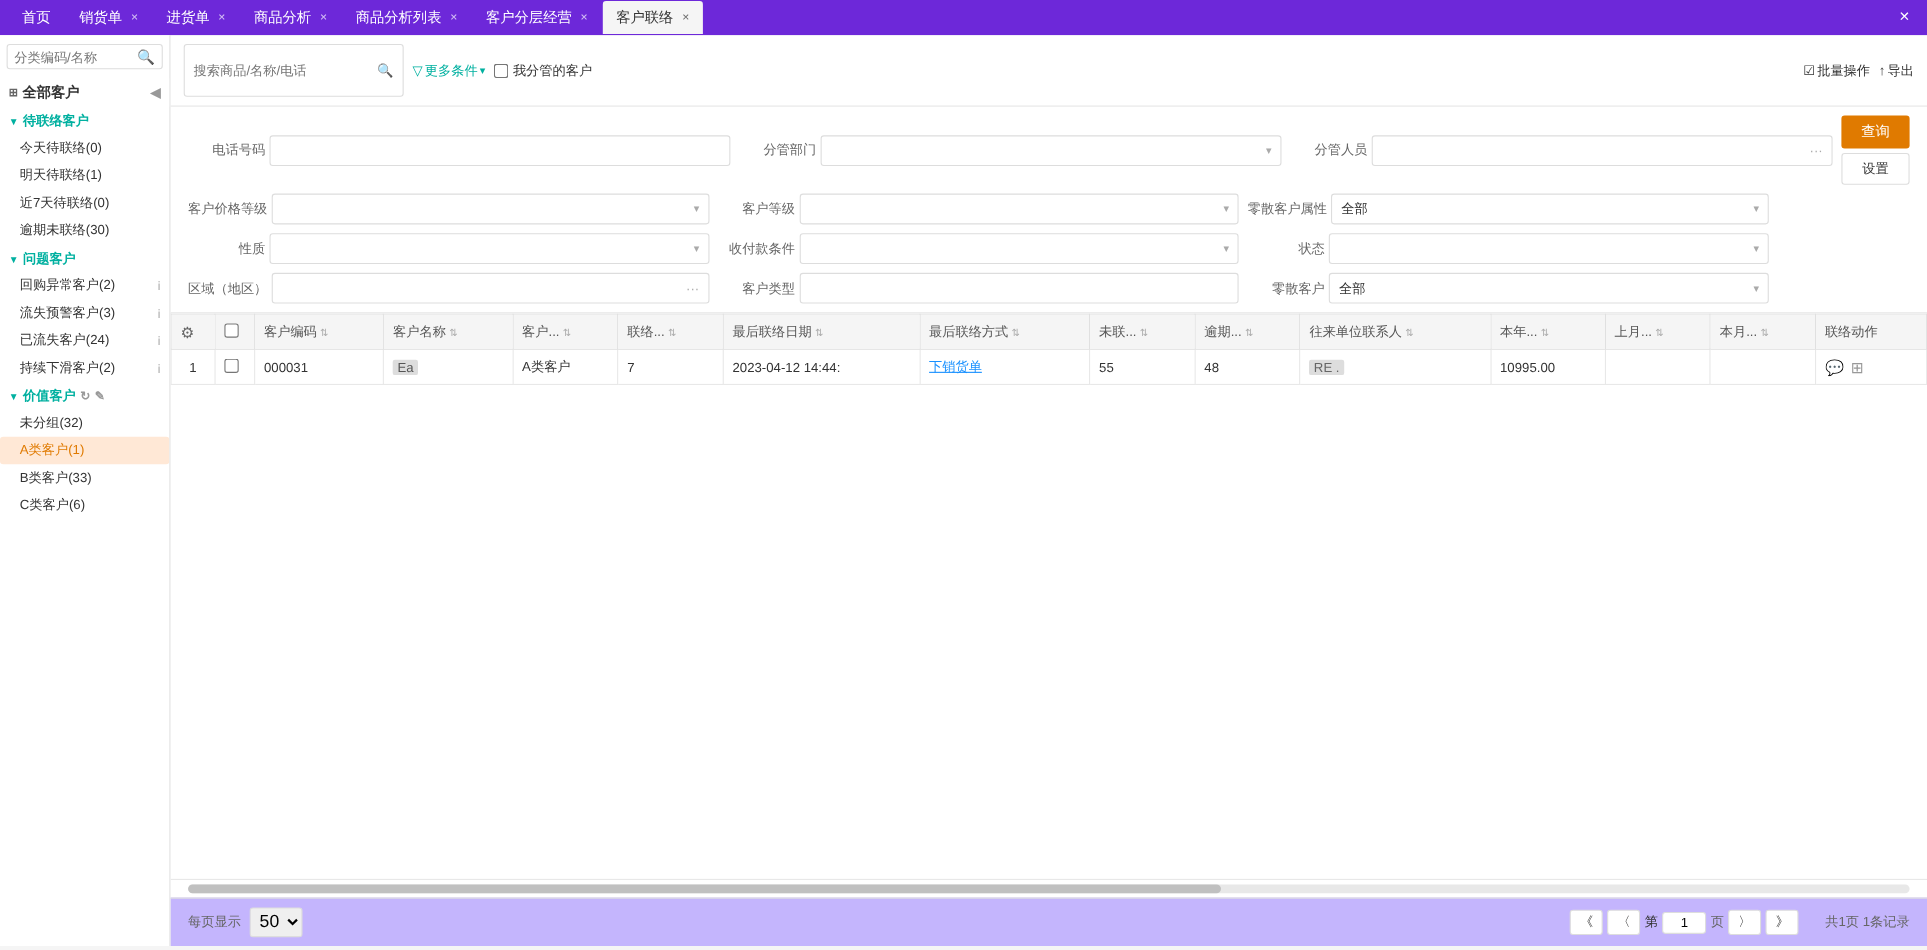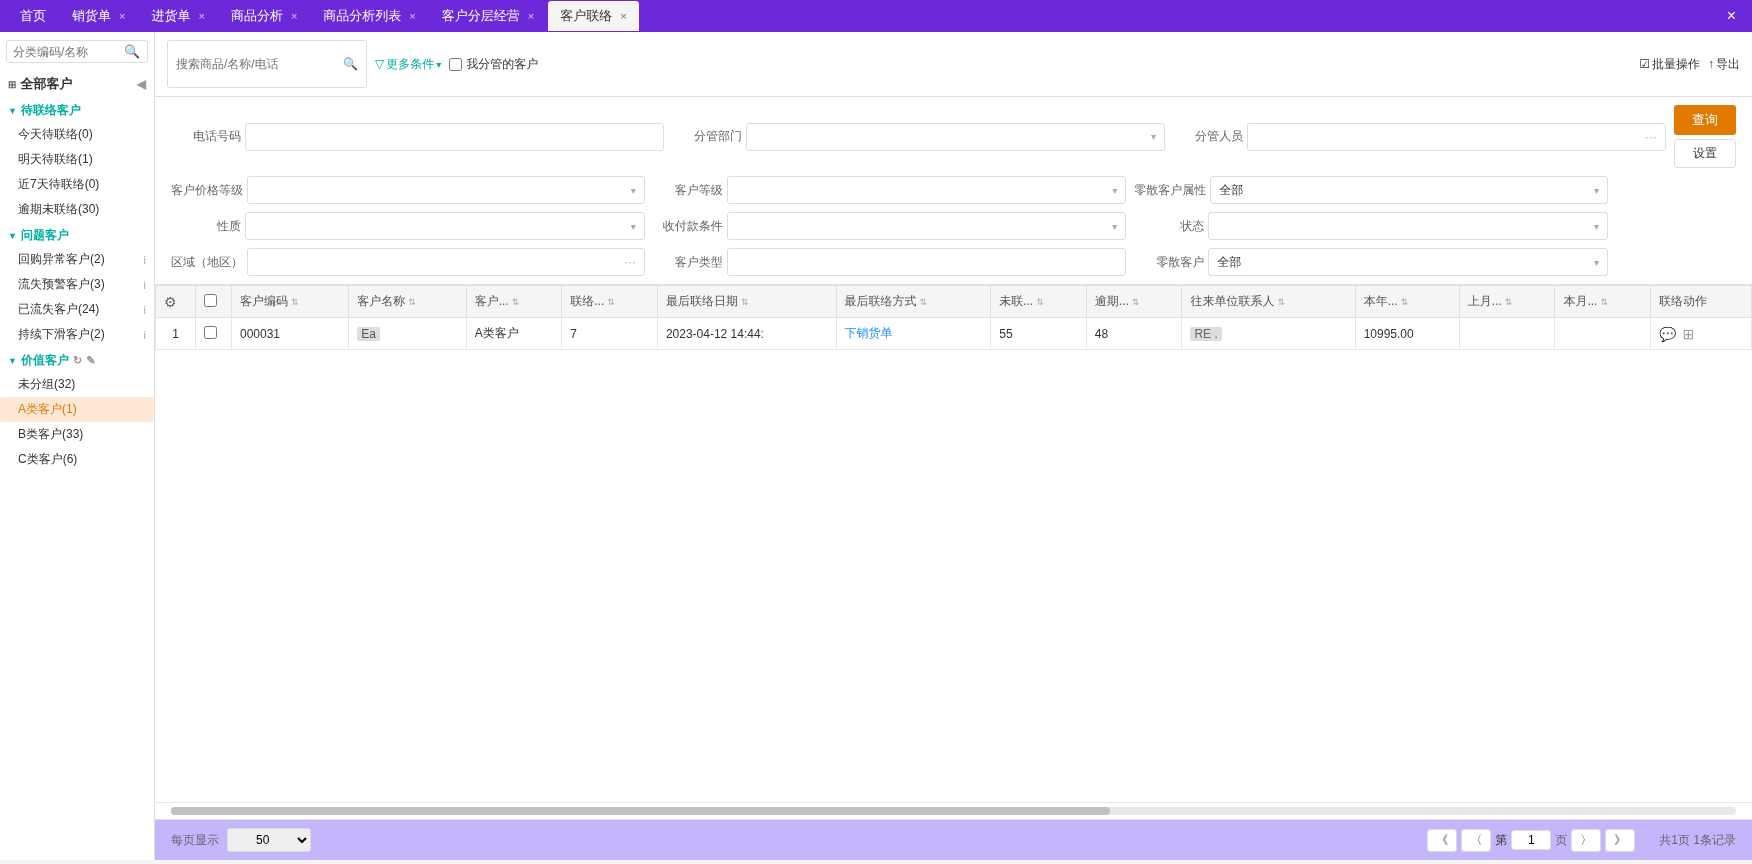--- a/index.html
+++ b/index.html
@@ -101,34 +101,34 @@
     .table-container { flex: 1; overflow: auto; background: #fff; margin: 0; }
     table { width: 100%; border-collapse: collapse; font-size: 12px; }
     thead tr { background: #f5f5f5; }
     th {
       border: 1px solid #e0e0e0; padding: 7px 8px; text-align: left; font-weight: normal;
       color: #555; white-space: nowrap; position: sticky; top: 0; background: #f5f5f5; z-index: 1;
     }
     td { border: 1px solid #e8e8e8; padding: 7px 8px; white-space: nowrap; }
     .th-sort { display: flex; align-items: center; gap: 3px; cursor: pointer; }
     .sort-icon { color: #aaa; font-size: 9px; }
-    .link-text { color: #1890ff; cursor: pointer; }
+    .link-text { color: #1890ff; cursor: pointer; text-decoration: underline; }
     .col-num { text-align: center; }
     .gear-btn { color: #666; cursor: pointer; font-size: 14px; }
     .row-actions { display: flex; gap: 6px; align-items: center; }
     .action-icon { color: #999; cursor: pointer; font-size: 14px; }
 
     
     .table-footer {
       background: #c4b5fd; border-top: 1px solid #e0e0e0; padding: 8px 16px;
       display: flex; align-items: center; gap: 8px; font-size: 12px; color: #333;
     }
     .footer-label { color: #666; }
     .page-size-select {
-      border: 1px solid #ddd; border-radius: 3px; padding: 3px 24px; font-size: 12px; outline: none;
+      border: 1px solid #ddd; border-radius: 3px; padding: 3px 4px; font-size: 16px; outline: none;
     }
     .pagination { display: flex; align-items: center; gap: 4px; margin-left: auto; }
     .page-btn {
       border: 1px solid #ddd; background: #fff; border-radius: 3px; padding: 2px 8px;
       cursor: pointer; color: #333; font-size: 12px;
     }
     .page-btn:disabled { color: #ccc; cursor: default; }
     .page-input {
       border: 1px solid #ddd; border-radius: 3px; width: 40px; text-align: center;
       padding: 2px 4px; font-size: 12px; outline: none;

